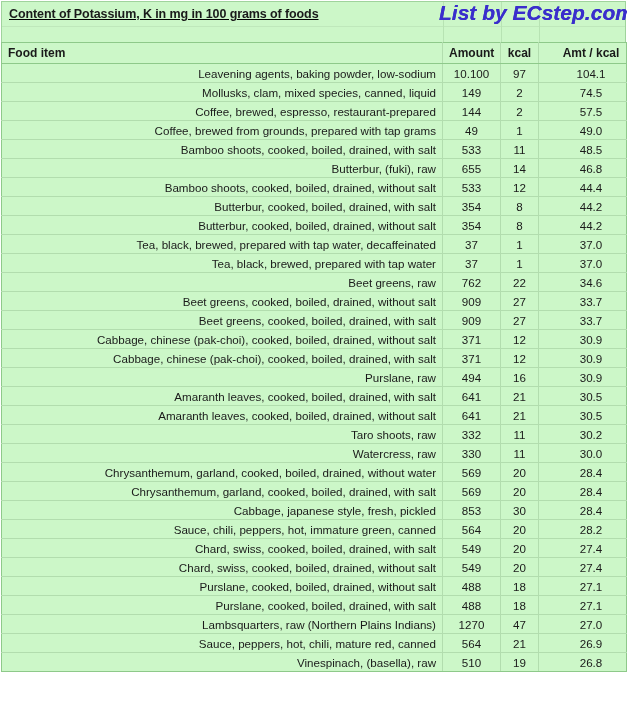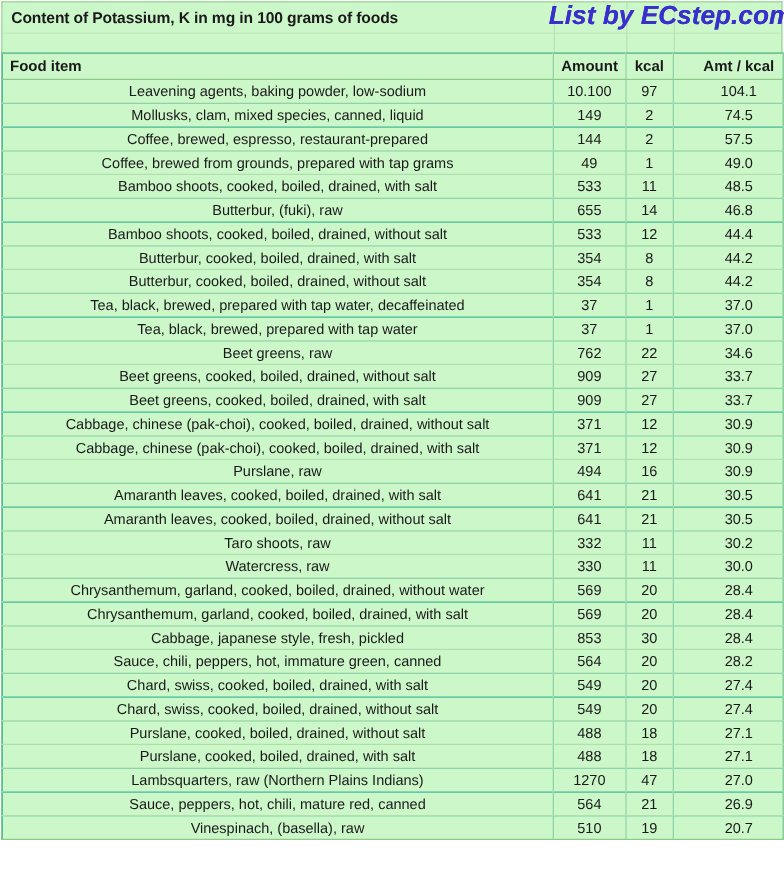--- a/index.html
+++ b/index.html
@@ -25,20 +25,21 @@
 
   
   .title-band {
     position: relative;
     height: 41px;
     margin: 1px 1px 0 1px;
     background: #ccf7c8;
     border: 1px solid #9fd39c;
     border-bottom: none;
     box-sizing: border-box;
+    text-decoration: underline;
   }
   .title-row {
     height: 24px;
     display: flex;
     align-items: center;
     border-bottom: 1px solid #bfe8bb;
   }
   .title-text {
     padding-left: 7px;
     font-size: 12.5px;
@@ -78,21 +79,21 @@
     text-shadow: 0 0 0.4px #3a2ecc;
   }
 
   
   table.grid {
     position: relative;
     margin: 0 16px 0 1px;
     border-collapse: collapse;
     width: 625px;
     table-layout: fixed;
-    background: #14b8a6;
+    background: #ec4899;
   }
   table.grid th,
   table.grid td {
     border: 1px solid #b2ddae;
     background: #ccf7c8;
     font-size: 11.6px;
     color: #1a1a1a;
     height: 19px;
     padding: 0 6px;
     box-sizing: border-box;
@@ -117,21 +118,21 @@
   table.grid th:last-child,
   table.grid td:last-child  { border-right: 1px solid #8ec98a; padding-left: 23px; }
 
   col.c-food { width: 441px; }
   col.c-amt  { width: 58px; }
   col.c-kcal { width: 38px; }
   col.c-per  { width: 88px; }
 
   .th-food { text-align: left; }
   .num     { text-align: center; }
-  .food    { text-align: center; }
+  .food    { text-align: right; }
 </style>
 </head>
 <body>
 
 <div class="sheet">
 
   <div class="title-band">
     <div class="guide g1"></div>
     <div class="guide g2"></div>
     <div class="guide g3"></div>
@@ -343,18 +344,18 @@
         <tr>
           <td class="food">Sauce, peppers, hot, chili, mature red, canned</td>
           <td class="num">564</td>
           <td class="num">21</td>
           <td class="num">26.9</td>
         </tr>
         <tr>
           <td class="food">Vinespinach, (basella), raw</td>
           <td class="num">510</td>
           <td class="num">19</td>
-          <td class="num">20.7</td>
+          <td class="num">26.8</td>
         </tr>
       </tbody>
   </table>
 
 </div>
 
 </body></html>

